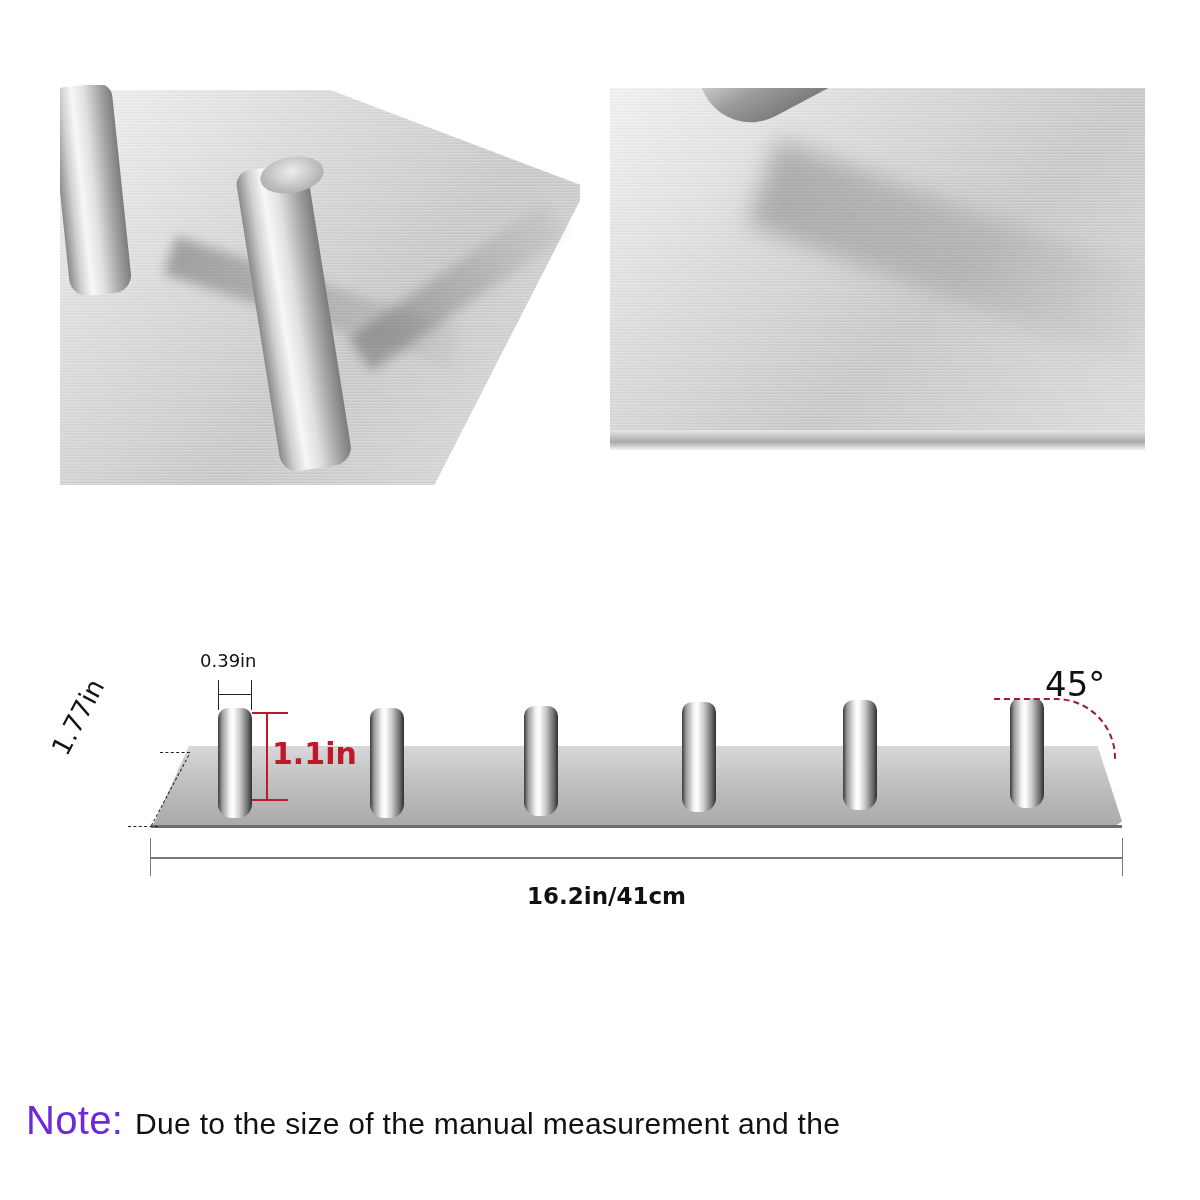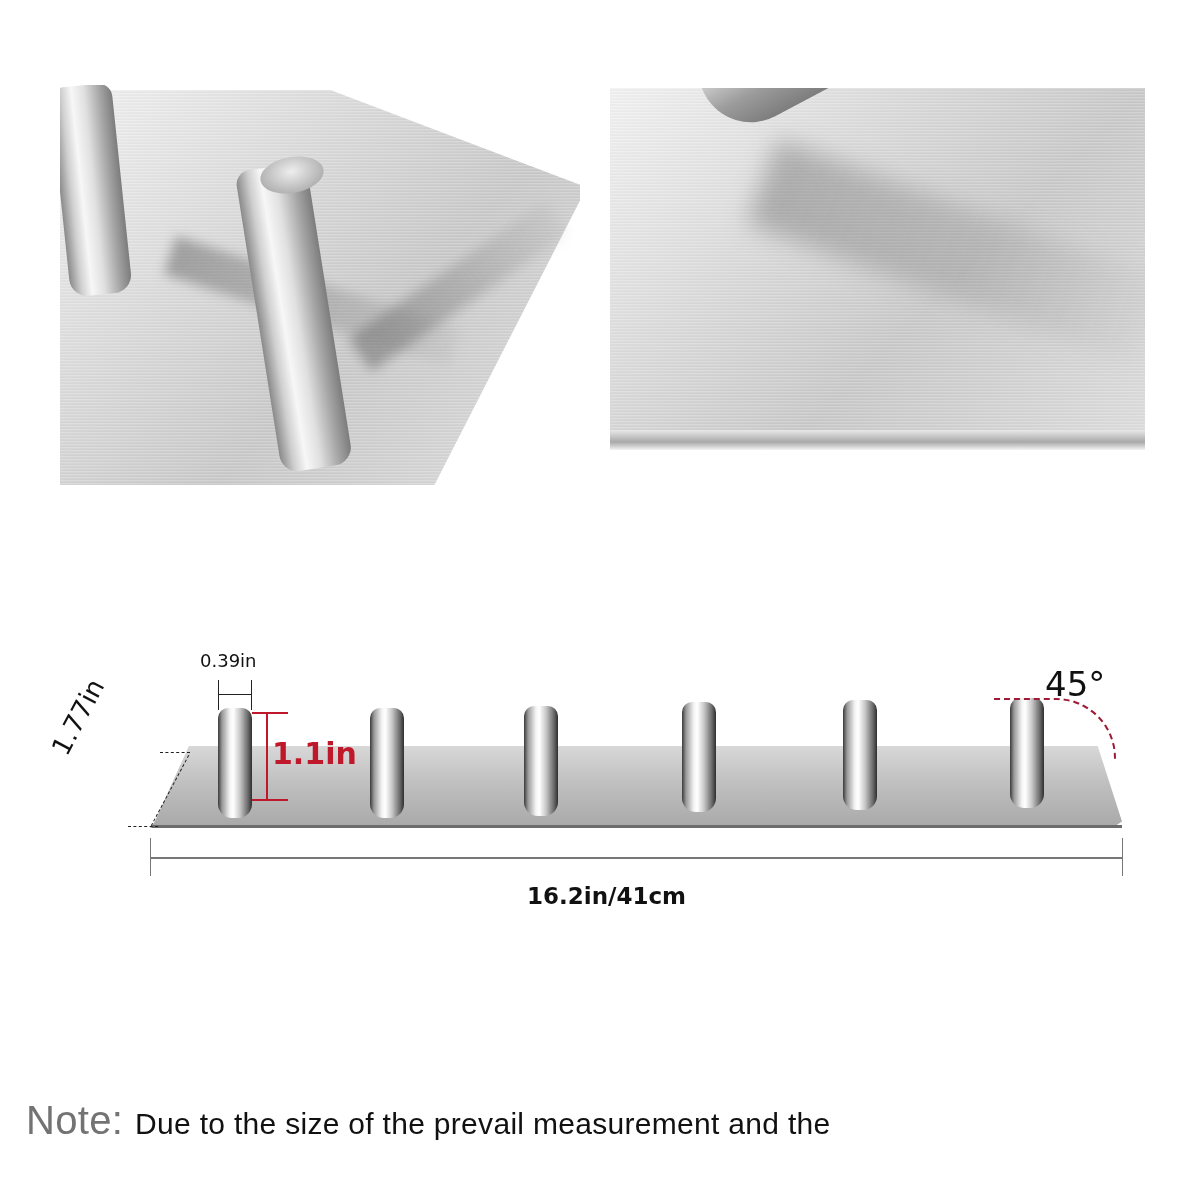--- a/index.html
+++ b/index.html
@@ -72,21 +72,21 @@
   .angle-arc {
     position:absolute; left:1020px; top:58px; width:120px; height:120px;
     border-top:2px dashed #9d1b36; border-right:2px dashed #9d1b36; border-radius:0 60px 0 0;
     clip-path: inset(0 0 50% 0);
     transform: translate(-26px, 0);
   }
 
   
   #note { position:absolute; left:26px; top:1100px; width:1160px; font-family:"Liberation Sans", sans-serif; color:#111; }
   #note .line { font-size:30px; line-height:40px; letter-spacing:0.3px; }
-  #note .label { color:#737373; font-size:40px; margin-right:12px; }
+  #note .label { color:#6d28d9; font-size:40px; margin-right:12px; }
 </style>
 </head>
 <body>
 
 <div id="photo-left" class="photo">
   <div class="plate brushed"></div>
   <div class="shadow" style="left:110px; top:150px; width:300px; height:40px; transform:rotate(18deg);"></div>
   <div class="shadow" style="left:300px; top:250px; width:240px; height:40px; transform:rotate(-35deg);"></div>
   <div class="post" style="left:0px; top:0px; width:62px; height:210px; transform:rotate(-6deg);"></div>
   <div class="post" style="left:198px; top:80px; width:72px; height:305px; transform:rotate(-9deg);"></div>
@@ -130,15 +130,15 @@
   <div id="dim-angle" class="dim-label">45°</div>
 
   <div class="dim-line" style="left:150px; top:198px; width:1px; height:38px; background:#777;"></div>
   <div class="dim-line" style="left:1122px; top:198px; width:1px; height:38px; background:#777;"></div>
   <div class="dim-line" style="left:150px; top:217px; width:972px; height:2px; background:#777;"></div>
   <div id="dim-length" class="dim-label">16.2in/41cm</div>
 </div>
 
 <div id="note">
   <div class="line">
-    <span class="label">Note:</span><span>Due to the size of the prevail measurement and the</span>
+    <span class="label">Note:</span><span>Due to the size of the manual measurement and the</span>
   </div>
 </div>
 
 </body></html>

